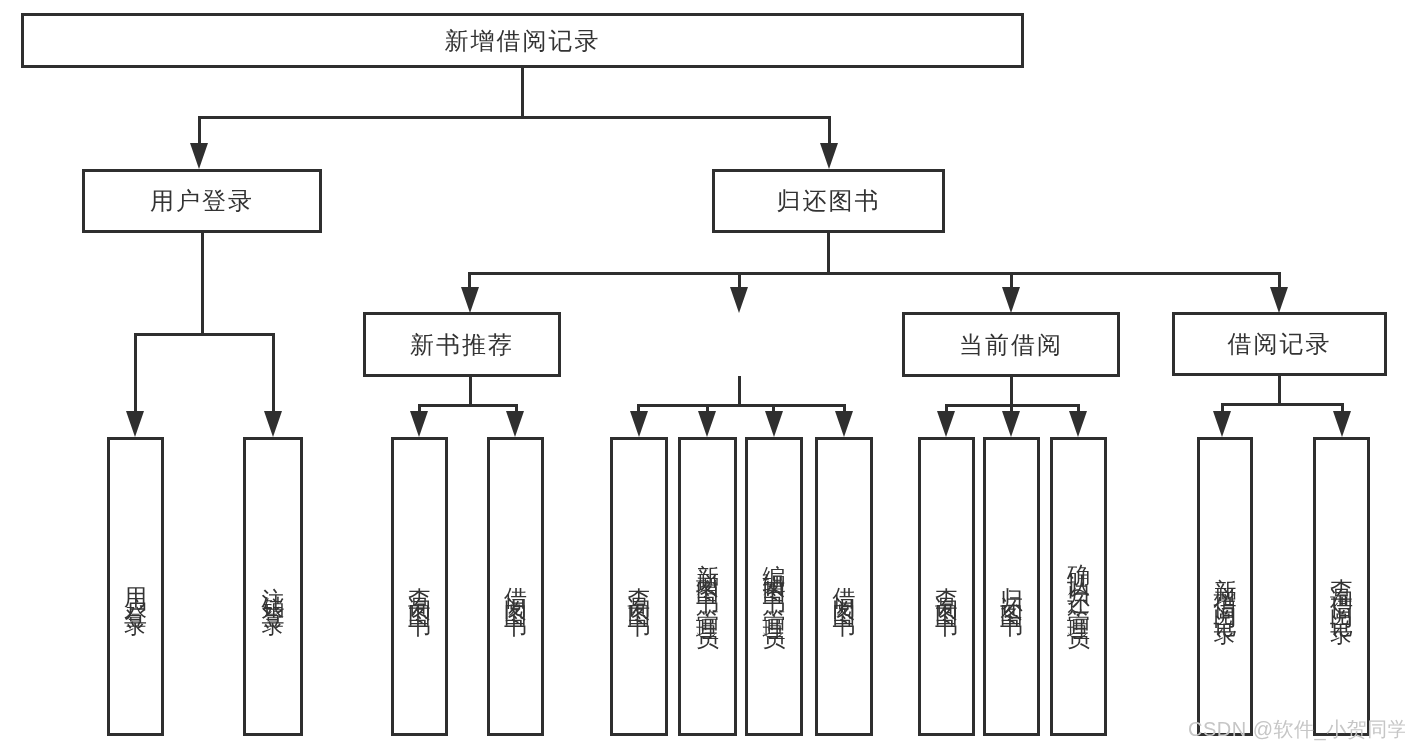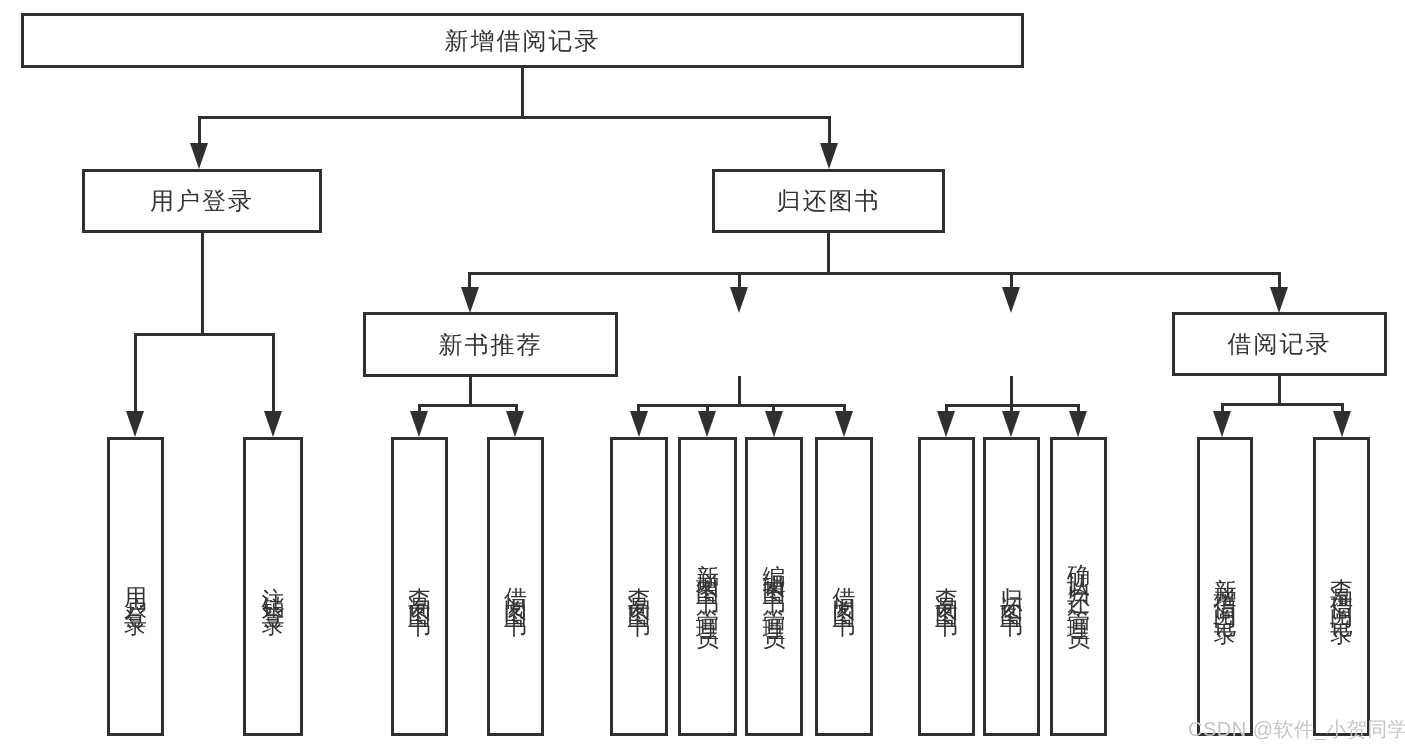--- a/index.html
+++ b/index.html
@@ -71,25 +71,28 @@
   </div>
 
   <div class="box hbox" style="left:82px; top:169px; width:240px; height:64px;">
     <span>用户登录</span>
   </div>
 
   <div class="box hbox" style="left:712px; top:169px; width:233px; height:64px;">
     <span>归还图书</span>
   </div>
 
-  <div class="box hbox" style="left:363px; top:312px; width:255px; height:65px;">
+  <div class="box hbox" style="left:363px; top:312px; width:198px; height:65px;">
     <span>新书推荐</span>
   </div>
 
 
+  <div class="box hbox" style="left:902px; top:312px; width:218px; height:65px;">
+    <span>当前借阅</span>
+  </div>
 
   <div class="box hbox" style="left:1172px; top:312px; width:215px; height:64px;">
     <span>借阅记录</span>
   </div>
 
   <div class="box vbox" style="left:107px; width:57px;">
     <span>用户登录</span>
   </div>
   <div class="box vbox" style="left:243px; width:60px;">
     <span>注销登录</span>

